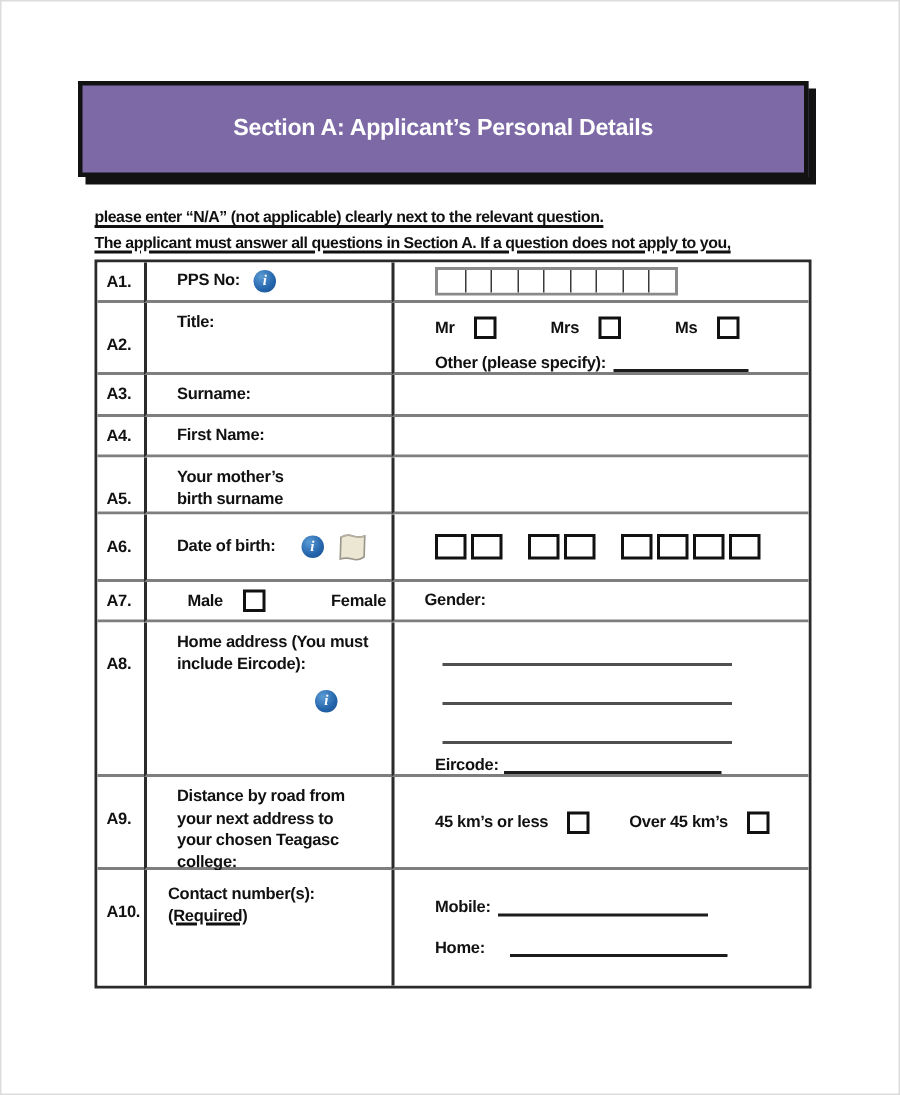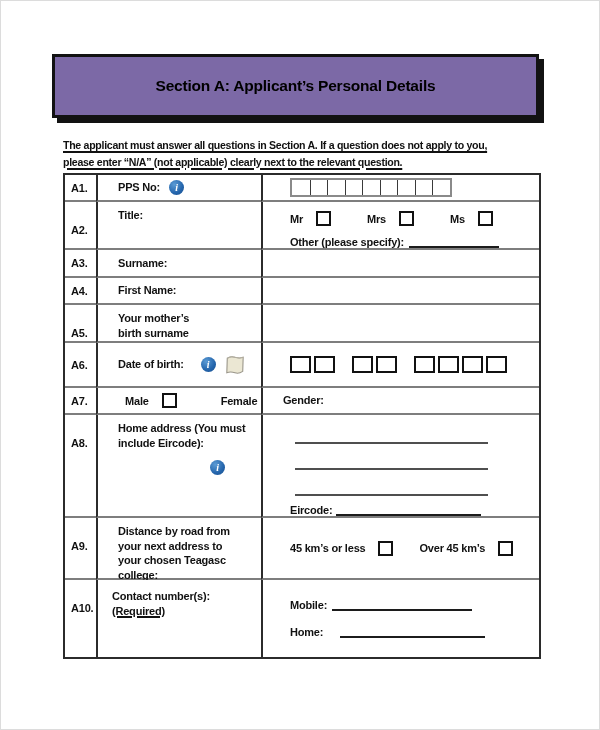--- a/index.html
+++ b/index.html
@@ -3,21 +3,21 @@
 <meta charset="utf-8">
 <style>
   html,body{margin:0;padding:0;background:#fff;}
   .page{position:relative;width:600px;height:730px;background:#ffffff;box-sizing:border-box;
         border:1px solid #dcdcdc;font-family:"Liberation Sans",sans-serif;color:#111;overflow:hidden;}
 
   
   .banner{position:absolute;left:51px;top:53px;width:487px;height:64px;box-sizing:border-box;
           background:#7c69a6;border:3px solid #121212;box-shadow:5px 5px 0 #121212;
           display:flex;align-items:center;justify-content:center;}
-  .banner-title{font-size:15.5px;font-weight:bold;letter-spacing:-0.2px;color:#000000;}
+  .banner-title{font-size:15.5px;font-weight:bold;letter-spacing:-0.2px;color:#ffffff;}
 
   
   .instructions{position:absolute;left:62px;top:136px;width:482px;font-size:10.6px;font-weight:bold;
                 letter-spacing:-0.3px;line-height:16.5px;}
   .instructions .iline{text-decoration:underline;text-decoration-thickness:1.5px;text-underline-offset:2px;}
 
   
   .form-table{position:absolute;left:62px;top:172px;width:478px;box-sizing:border-box;
               display:grid;grid-template-columns:31px 165px 1fr;
               grid-template-rows:27px 48px 28px 27px 38px 45px 27px 103px 62px 77px;
@@ -68,22 +68,22 @@
 </head>
 <body>
 
 <div class="page">
 
   <div class="banner">
     <div class="banner-title">Section A: Applicant’s Personal Details</div>
   </div>
 
   <div class="instructions">
+    <div class="iline">please enter “N/A” (not applicable) clearly next to the relevant question.</div>
     <div class="iline">The applicant must answer all questions in Section A. If a question does not apply to you,</div>
-    <div class="iline">please enter “N/A” (not applicable) clearly next to the relevant question.</div>
   </div>
 
   <div class="form-table">
 
     <div class="cell c-id vc">A1.</div>
     <div class="cell c-label vc">
       <div class="inline">
         <span>PPS No:</span>
         <span class="info-icon" style="margin-left:9px;">i</span>
       </div>

